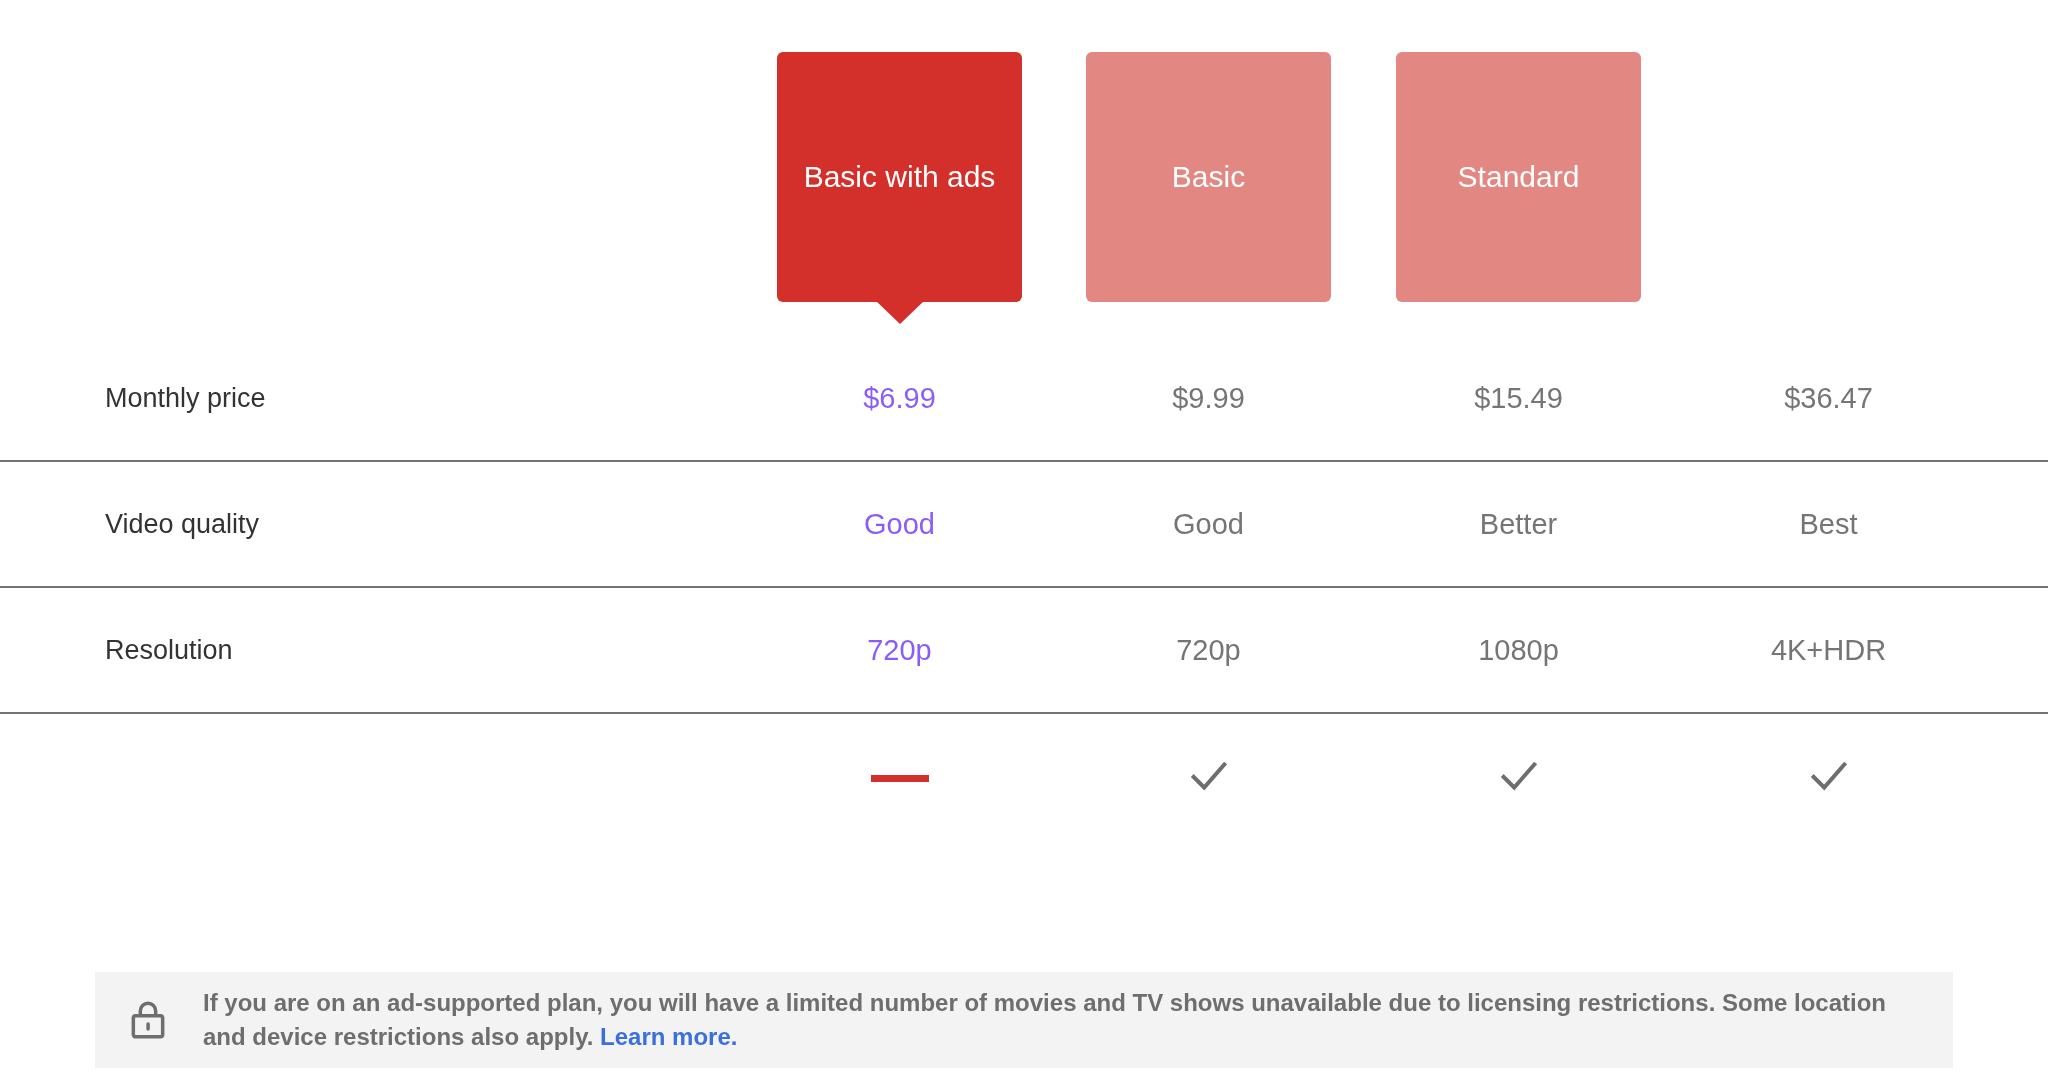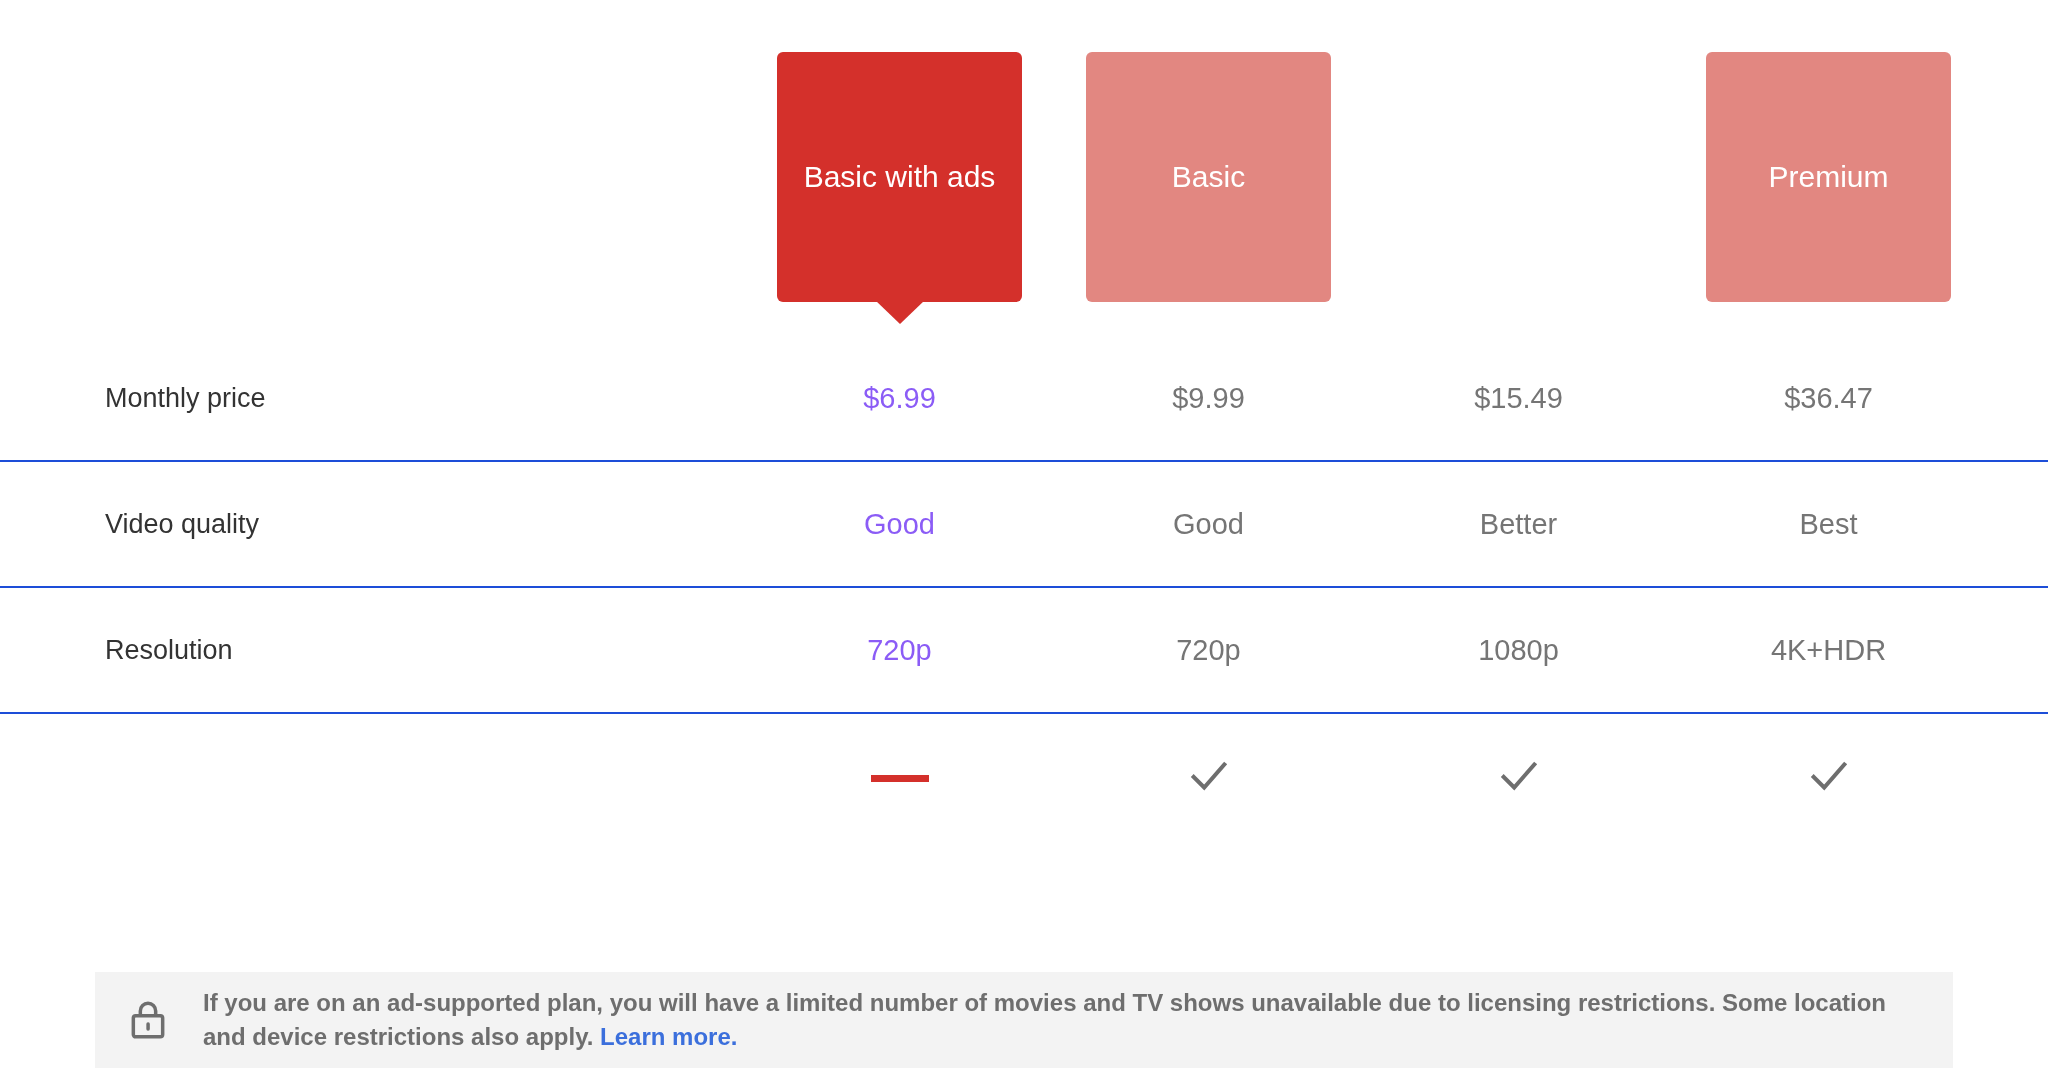--- a/index.html
+++ b/index.html
@@ -81,21 +81,21 @@
   .rows {
     position: absolute;
     left: 0;
     top: 336px;
     width: 2048px;
   }
 
   .feature-row {
     position: relative;
     width: 2048px;
-    border-top: 2px solid #1d4ed8;
+    border-top: 2px solid #737373;
   }
 
   .feature-row.first {
     border-top: none;
   }
 
   .row-inner {
     position: relative;
     height: 124px;
     display: flex;
@@ -199,24 +199,24 @@
 
     <div class="plan-tab is-active tab-col-0">
       <span class="plan-tab-label">Basic with ads</span>
       <span class="plan-tab-pointer"></span>
     </div>
 
     <div class="plan-tab is-inactive tab-col-1">
       <span class="plan-tab-label">Basic</span>
     </div>
 
-
-    <div class="plan-tab is-inactive tab-col-3">
-      <span class="plan-tab-label">Premium</span>
-    </div>
+    <div class="plan-tab is-inactive tab-col-2">
+      <span class="plan-tab-label">Standard</span>
+    </div>
+
 
   </div>
 
   <div class="rows">
 
     <div class="feature-row first">
       <div class="row-inner">
         <div class="feature-label">Monthly price</div>
         <div class="cell highlight cell-col-0">$6.99</div>
         <div class="cell cell-col-1">$9.99</div>

